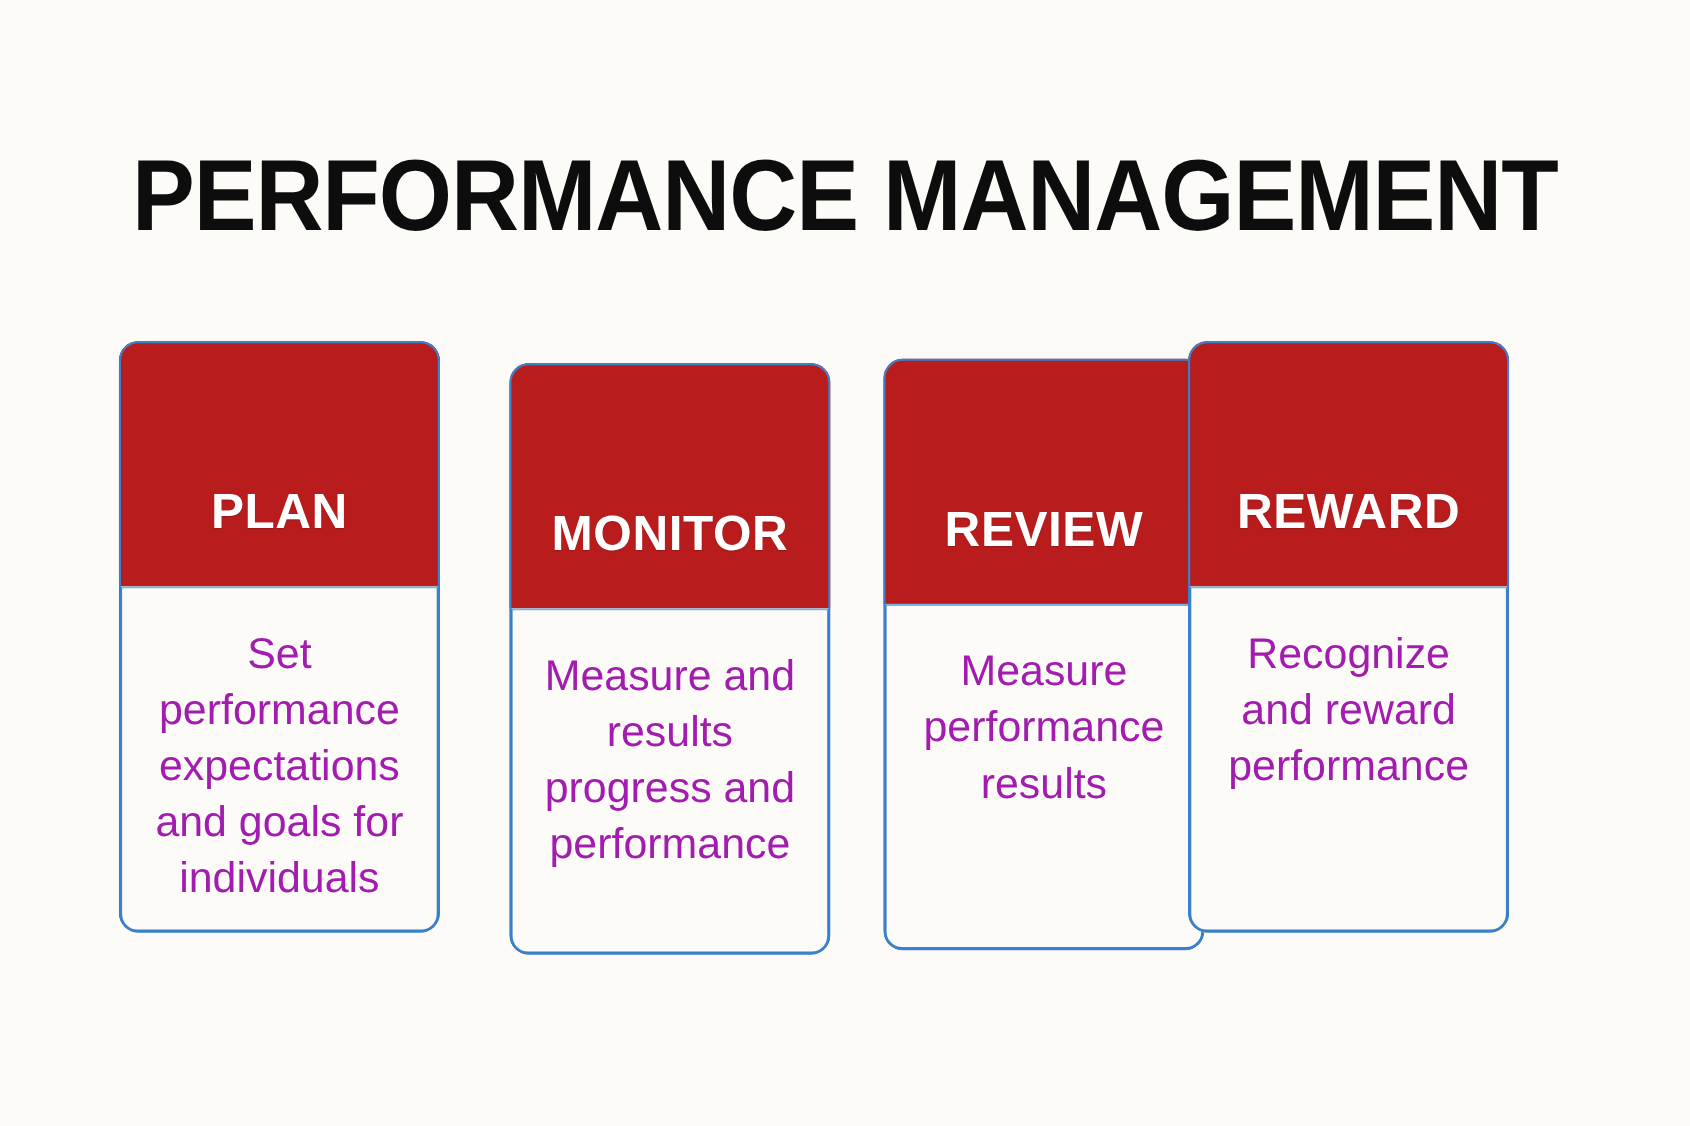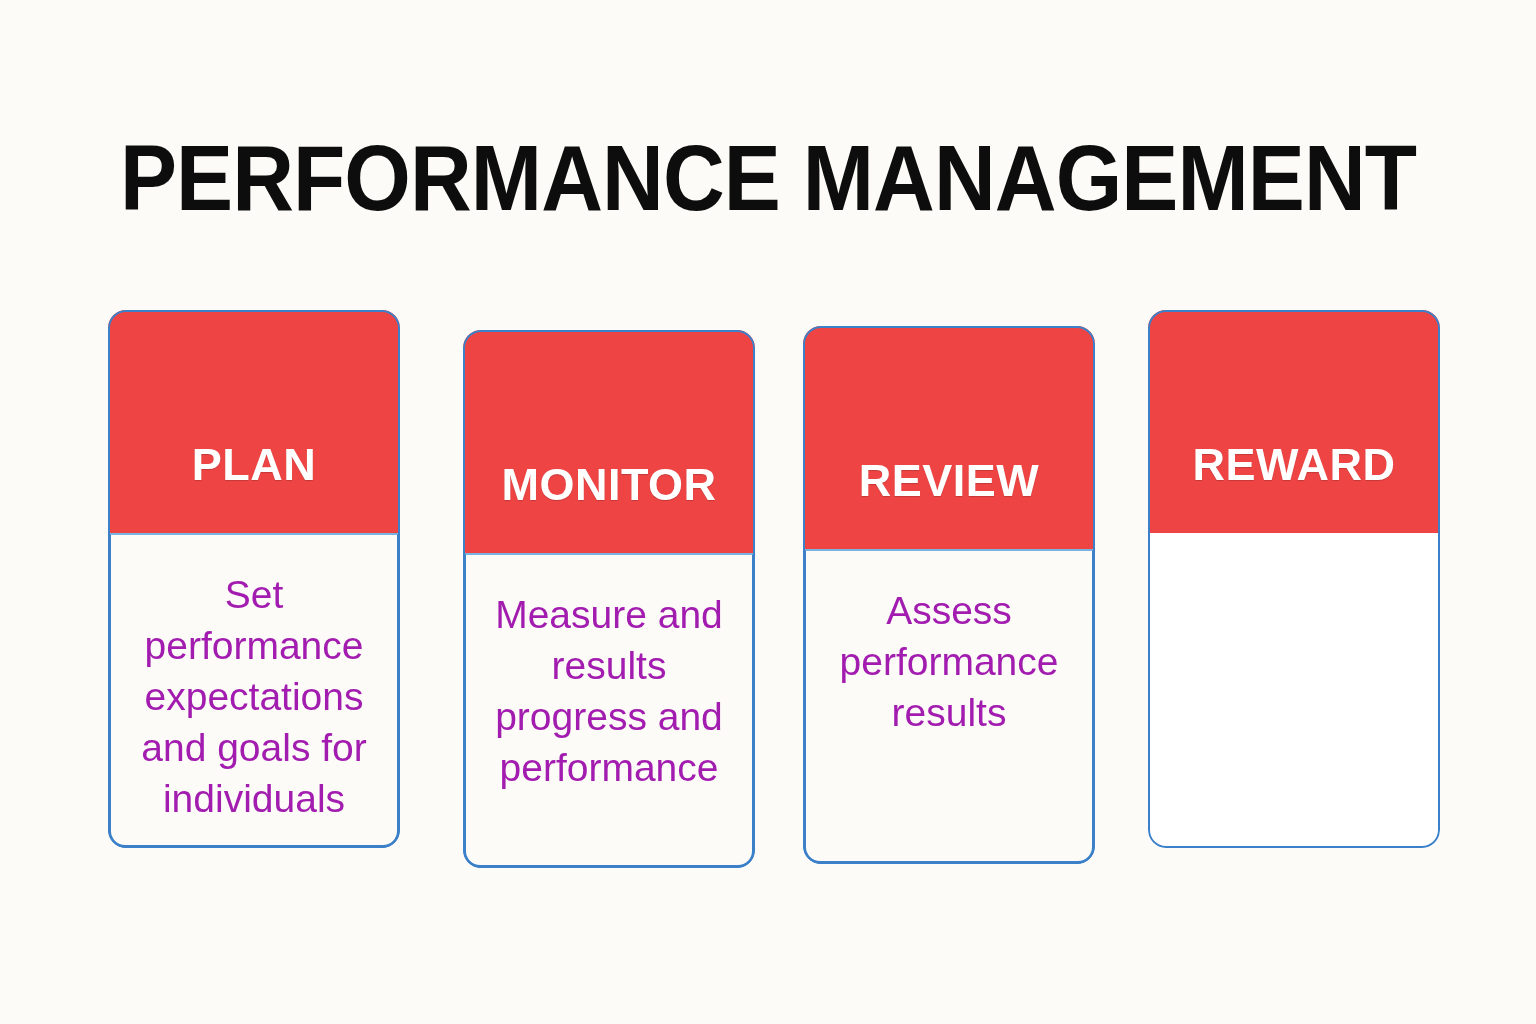--- a/index.html
+++ b/index.html
@@ -58,25 +58,25 @@
     background: #ffffff;
     box-sizing: border-box;
     overflow: hidden;
     display: flex;
     flex-direction: column;
   }
 
   .card-0 { left: 0px; }
   .card-1 { left: 355px; margin-top: 20px; }
   .card-2 { left: 695px; margin-top: 16px; }
-  .card-3 { left: 1040px; }
+  .card-3 { left: 972px; }
 
   .card-header {
     height: 223px;
-    background: #ef4444;
+    background: #b91c1c;
     display: flex;
     align-items: center;
     justify-content: center;
     flex: 0 0 auto;
     box-sizing: border-box;
   }
 
   .card-header-label {
     font-family: "Liberation Sans", "DejaVu Sans", sans-serif;
     font-weight: 700;
@@ -173,31 +173,34 @@
         <line x1="0" y1="20" x2="42" y2="20" stroke="#1a1a1a" stroke-width="7"></line>
         <polyline points="32,5 48,20 32,35" fill="none" stroke="#1a1a1a" stroke-width="7" stroke-linecap="butt" stroke-linejoin="miter"></polyline>
       </svg>
     </div>
 
     <div class="card card-2">
       <div class="card-header">
         <div class="card-header-label">REVIEW</div>
       </div>
       <div class="card-body">
-        <div class="card-body-text">Assess performance results</div>
+        <div class="card-body-text">Measure performance results</div>
       </div>
     </div>
 
     <div class="arrow arrow-2">
       <svg width="56" height="40" viewBox="0 0 56 40" aria-hidden="true">
         <line x1="0" y1="20" x2="42" y2="20" stroke="#1a1a1a" stroke-width="7"></line>
         <polyline points="32,5 48,20 32,35" fill="none" stroke="#1a1a1a" stroke-width="7" stroke-linecap="butt" stroke-linejoin="miter"></polyline>
       </svg>
     </div>
 
     <div class="card card-3">
       <div class="card-header">
         <div class="card-header-label">REWARD</div>
       </div>
+      <div class="card-body">
+        <div class="card-body-text">Recognize and reward performance</div>
+      </div>
     </div>
 
   </div>
 </div>
 
 </body></html>

